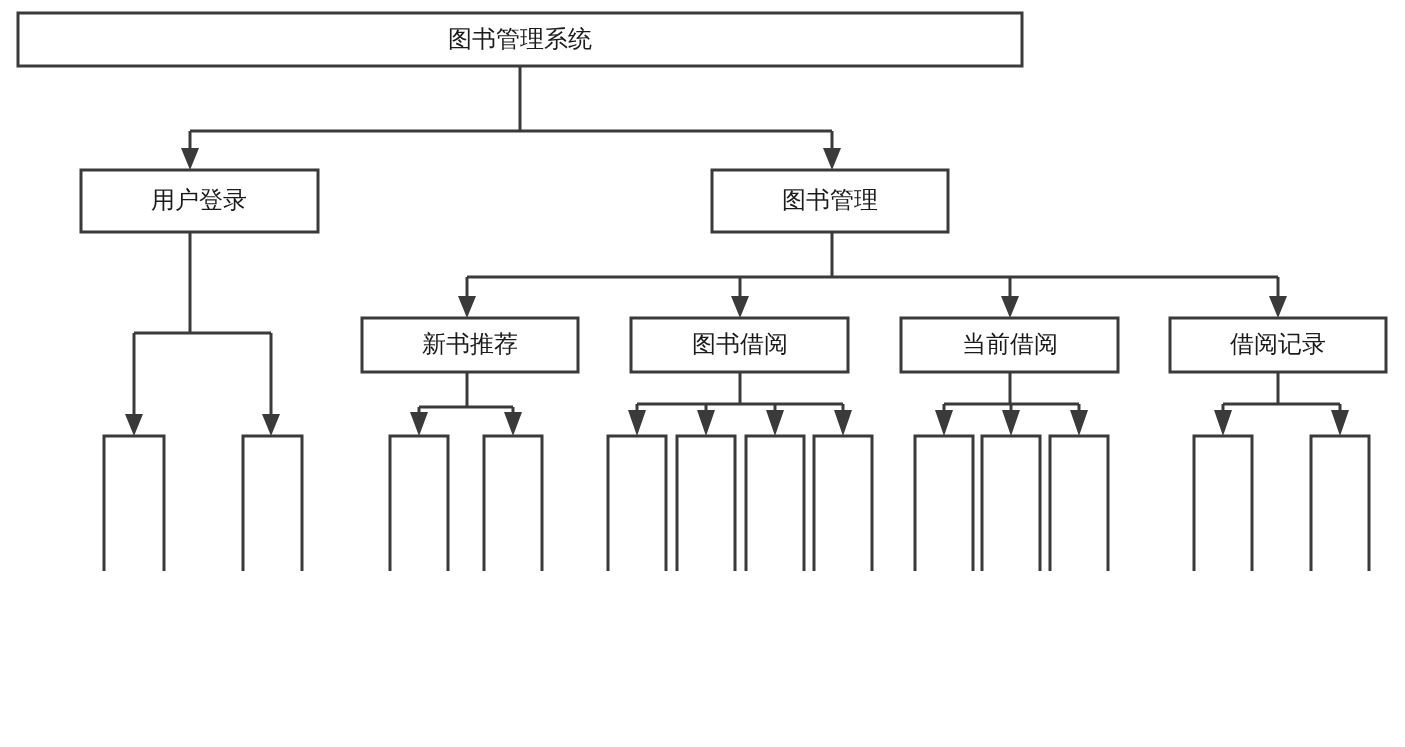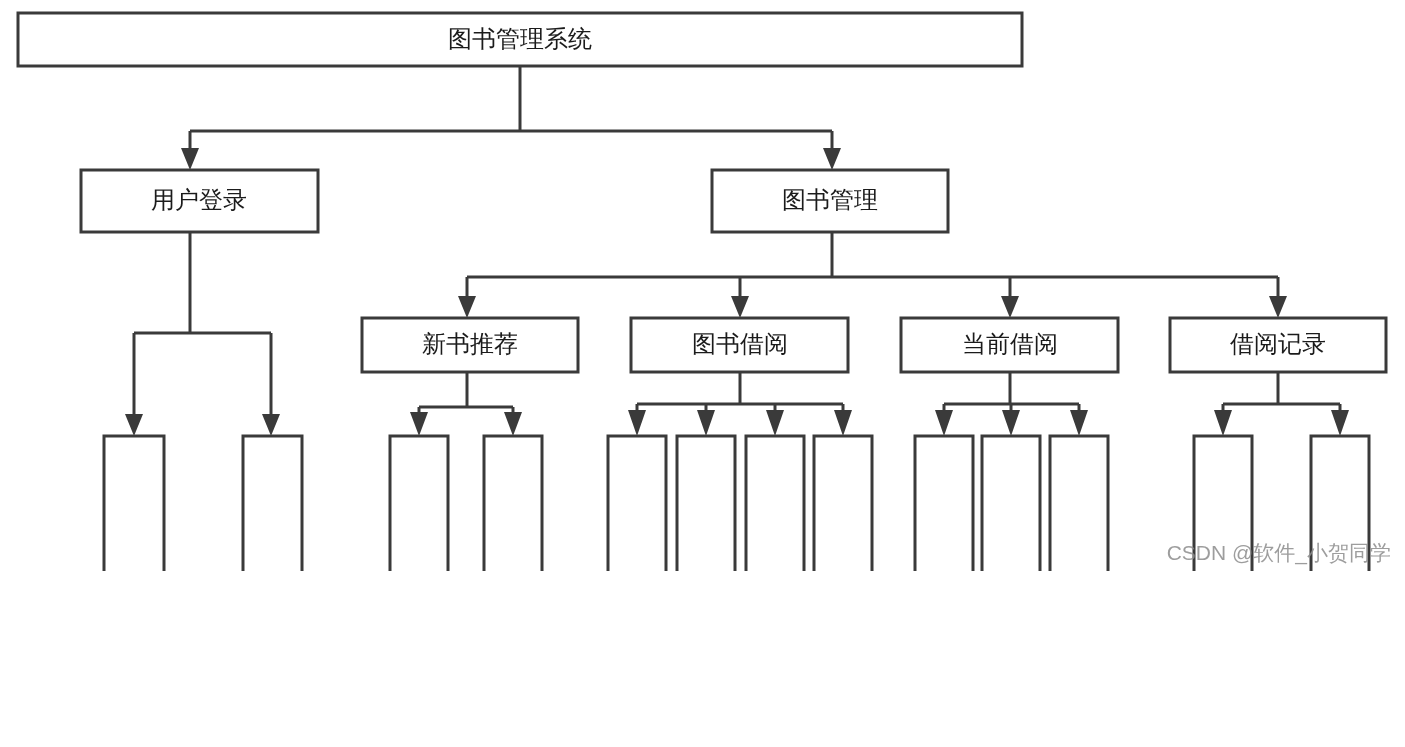--- a/index.html
+++ b/index.html
@@ -264,15 +264,14 @@
   </div>
 
   <div class="leaf-label-wrap" style="left:1194px; top:436px; width:58px; height:297px;">
     <span class="leaf-label">新增借阅记录</span>
   </div>
 
   <div class="leaf-label-wrap" style="left:1311px; top:436px; width:58px; height:297px;">
     <span class="leaf-label">查询借阅记录</span>
   </div>
 
-  <div class="watermark">CSDN @软件_小贺同学</div>
 
 </div>
 
 </body></html>

